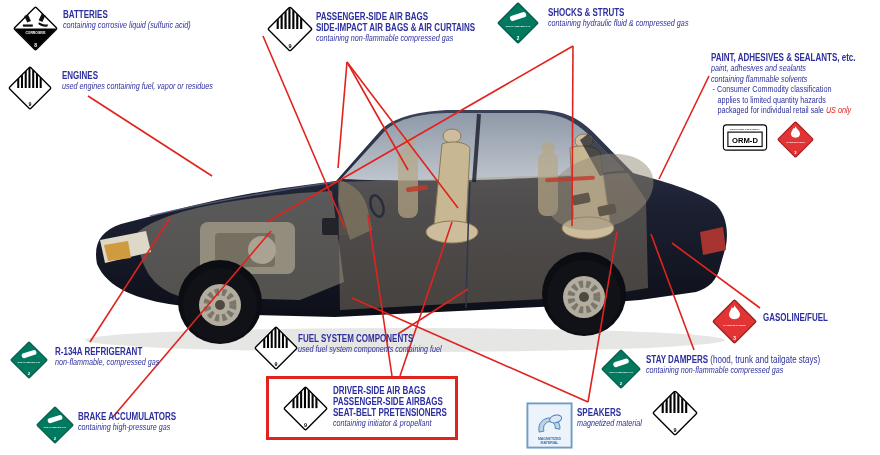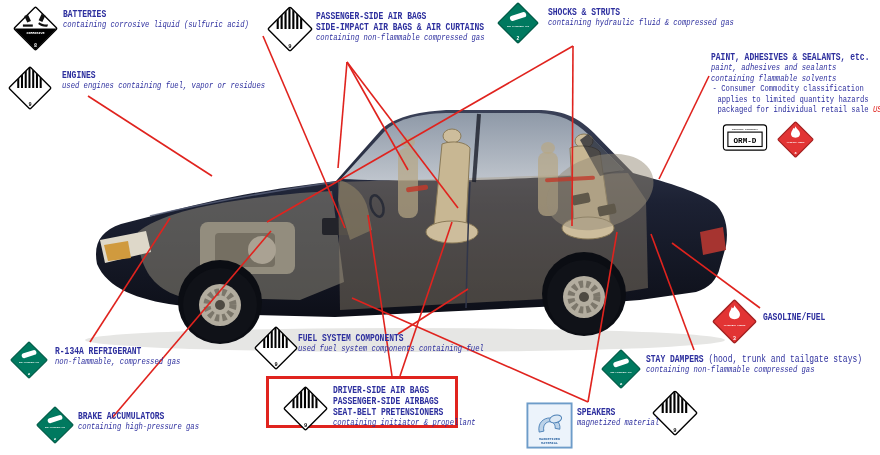--- a/index.html
+++ b/index.html
@@ -1,31 +1,31 @@
 <!DOCTYPE html>
 <html><head>
 <meta charset="utf-8">
 <style>
   html,body{margin:0;padding:0;background:#fff;}
   #stage{position:relative;width:880px;height:455px;background:#fff;overflow:hidden;
-         font-family:Liberation Mono, monospace;}
+         font-family:Liberation Sans, sans-serif;}
   #car-svg,#callout-svg{position:absolute;left:0;top:0;width:880px;height:455px;}
   #callout-svg{pointer-events:none;}
   .label{position:absolute;}
   .placard{position:absolute;display:block;line-height:0;text-align:right;}
   .ltext{position:absolute;transform:scaleX(.8);transform-origin:0 0;white-space:nowrap;}
   .title{font-size:10px;font-weight:bold;color:#2d2f9e;line-height:11px;}
   .sub{font-size:9px;font-style:italic;color:#2d2f9e;line-height:10px;}
   .note{font-weight:normal;}
   .body-line{font-size:9px;color:#2d2f9e;line-height:10.5px;font-style:normal;}
   .body-italic{font-style:italic;}
   .indent1{padding-left:2px;}
   .indent2{padding-left:8px;}
   .us-only{color:#e0231e;font-style:italic;}
-  #airbag-box{position:absolute;left:266px;top:376px;width:192px;height:52px;
+  #airbag-box{position:absolute;left:266px;top:376px;width:192px;height:64px;
               border:3px solid #e0231e;box-sizing:border-box;background:#fff;}
 </style>
 </head>
 <body>
 
 <div id="stage">
 
   <svg id="car-svg" viewBox="0 0 880 455">
     <defs>
       <linearGradient id="bodyGrad" x1="0" y1="0" x2="0" y2="1">

